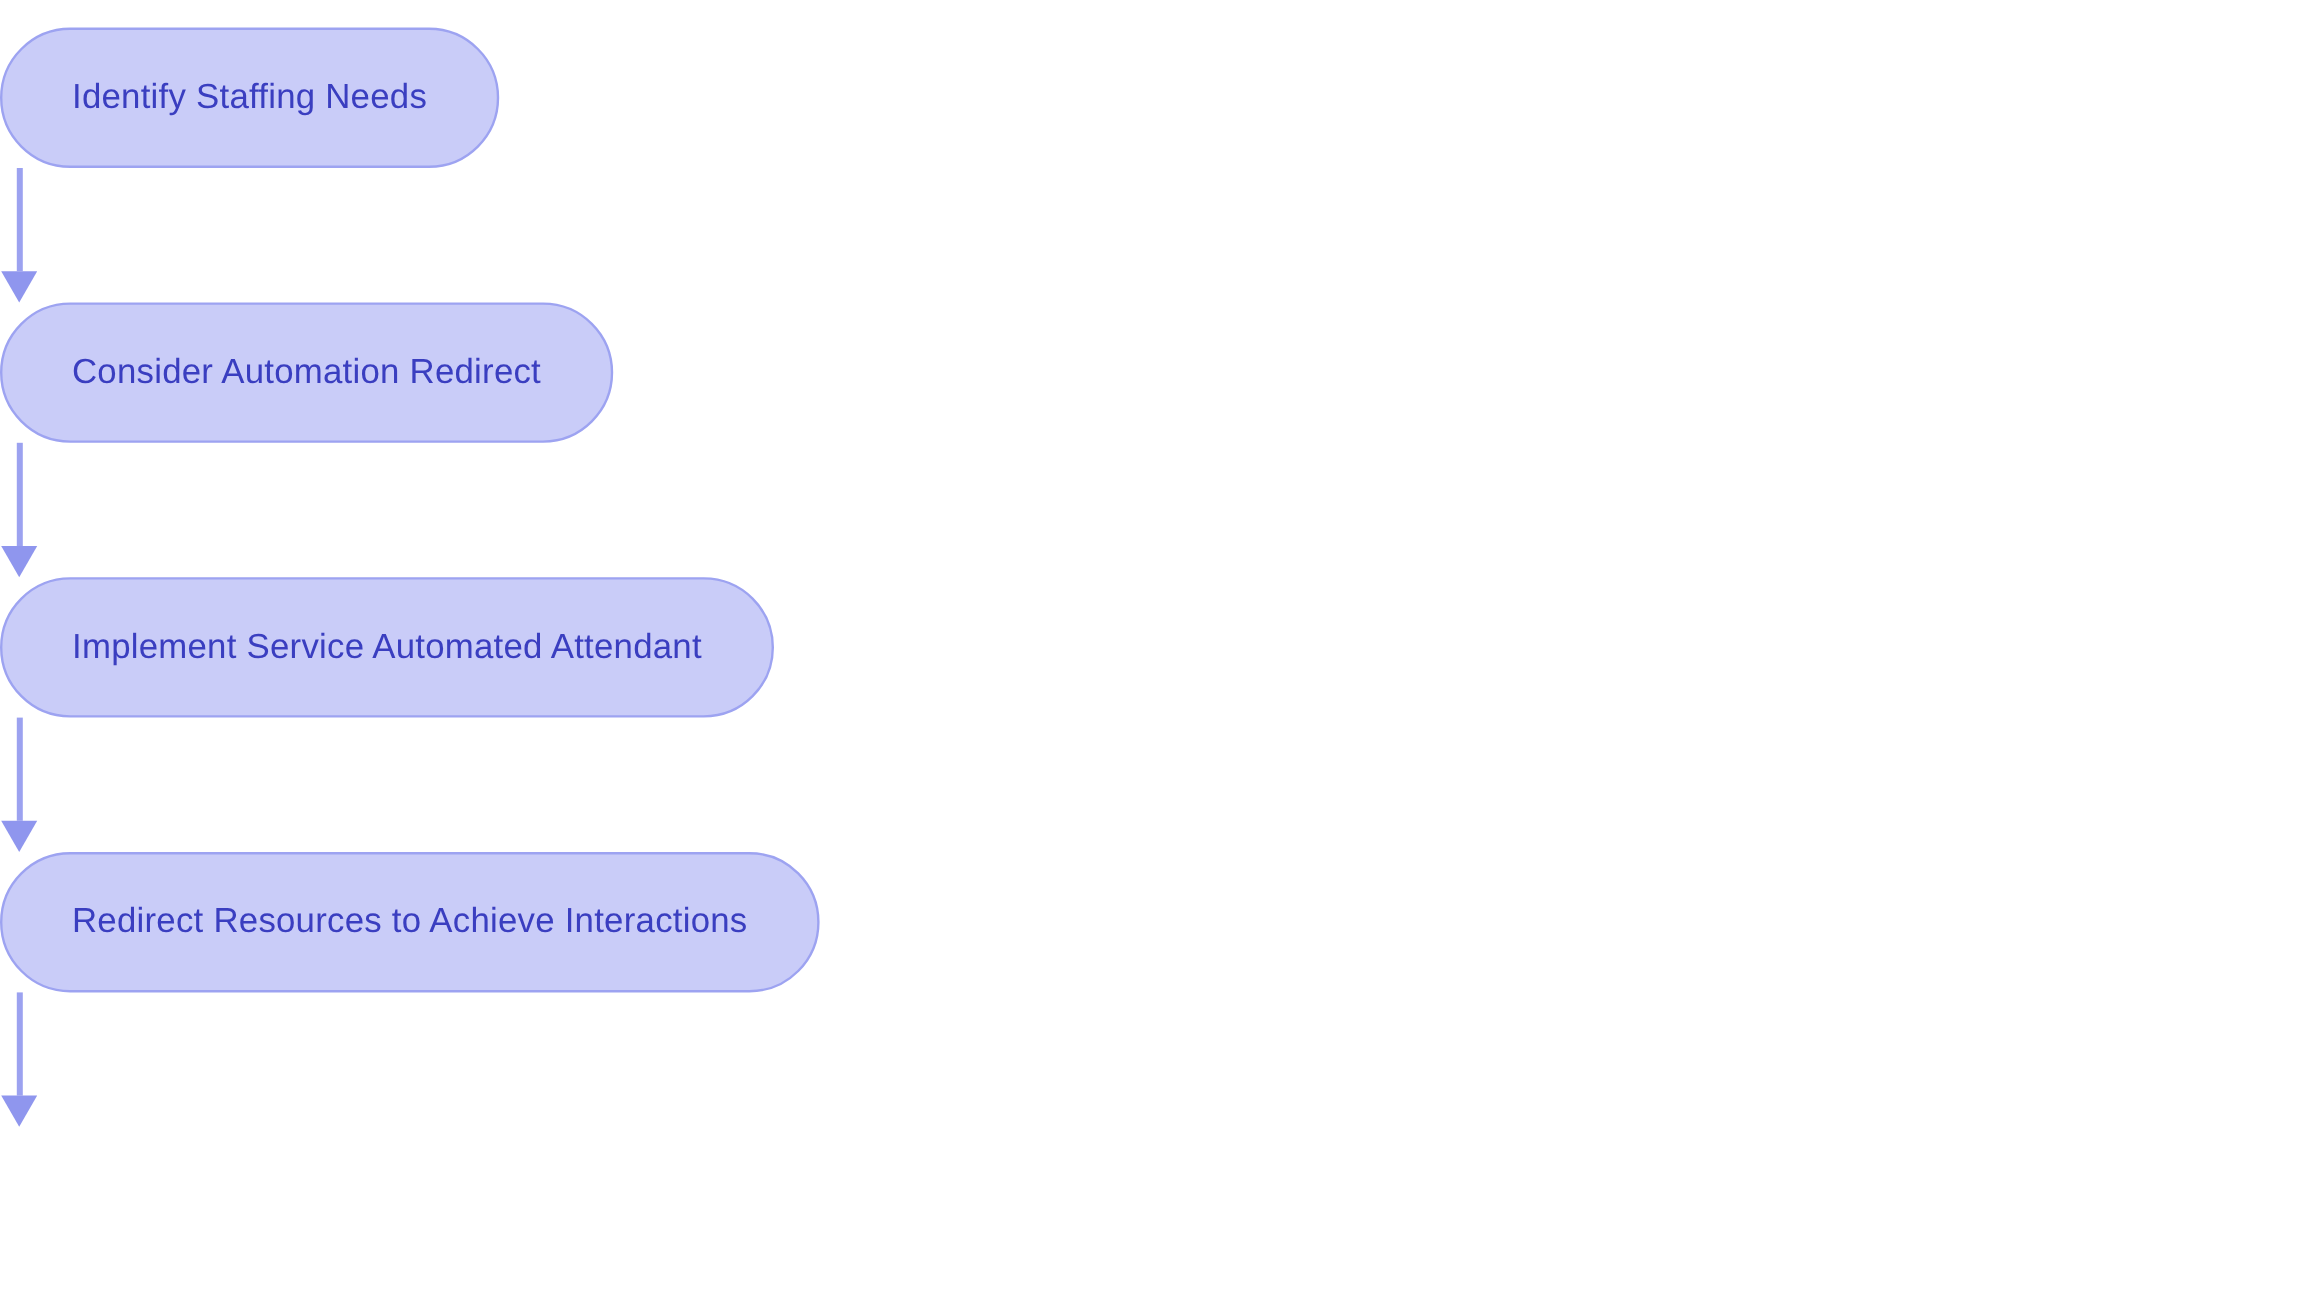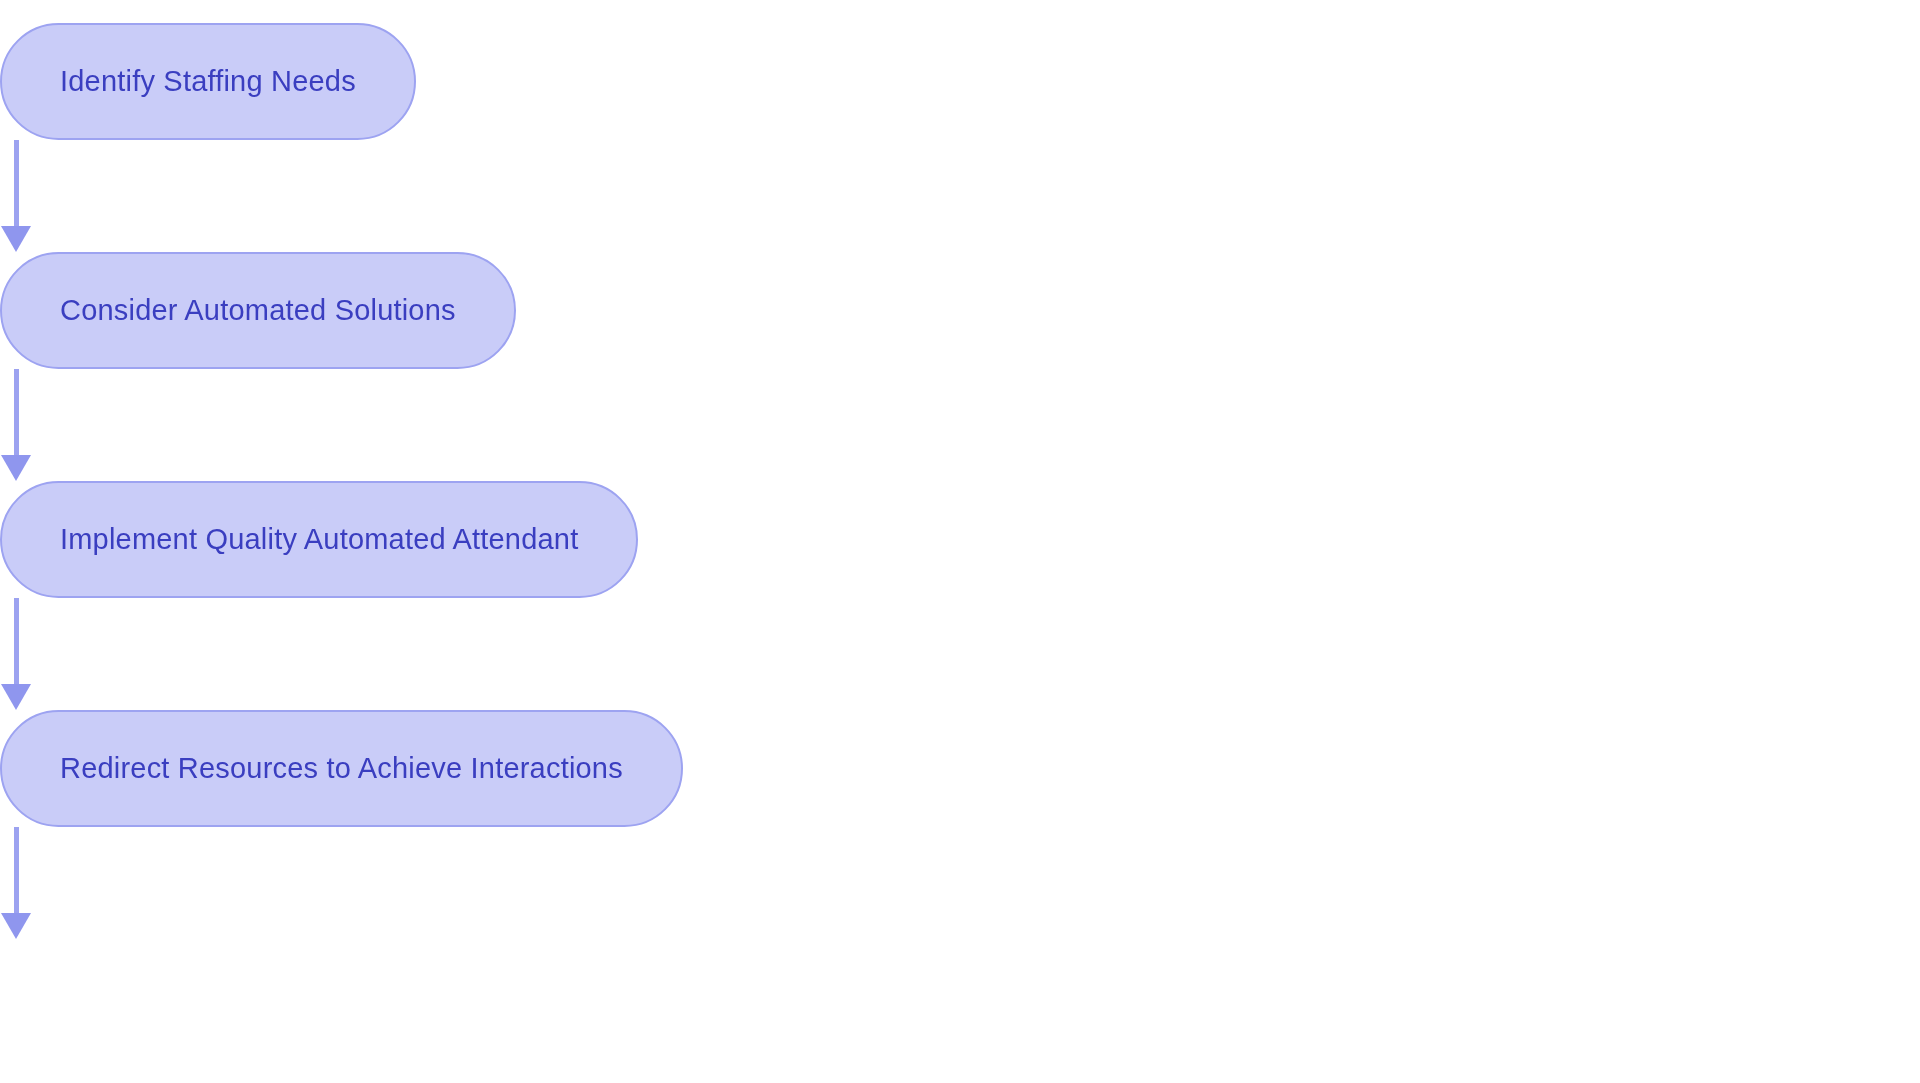--- a/index.html
+++ b/index.html
@@ -71,30 +71,30 @@
   <div class="flow-node">
     <span>Identify Staffing Needs</span>
   </div>
 
   <div class="flow-arrow">
     <span class="shaft"></span>
     <span class="head"></span>
   </div>
 
   <div class="flow-node">
-    <span>Consider Automated Solutions</span>
+    <span>Consider Automation Redirect</span>
   </div>
 
   <div class="flow-arrow">
     <span class="shaft"></span>
     <span class="head"></span>
   </div>
 
   <div class="flow-node">
-    <span>Implement Quality Automated Attendant</span>
+    <span>Implement Service Automated Attendant</span>
   </div>
 
   <div class="flow-arrow">
     <span class="shaft"></span>
     <span class="head"></span>
   </div>
 
   <div class="flow-node">
     <span>Redirect Resources to Achieve Interactions</span>
   </div>

